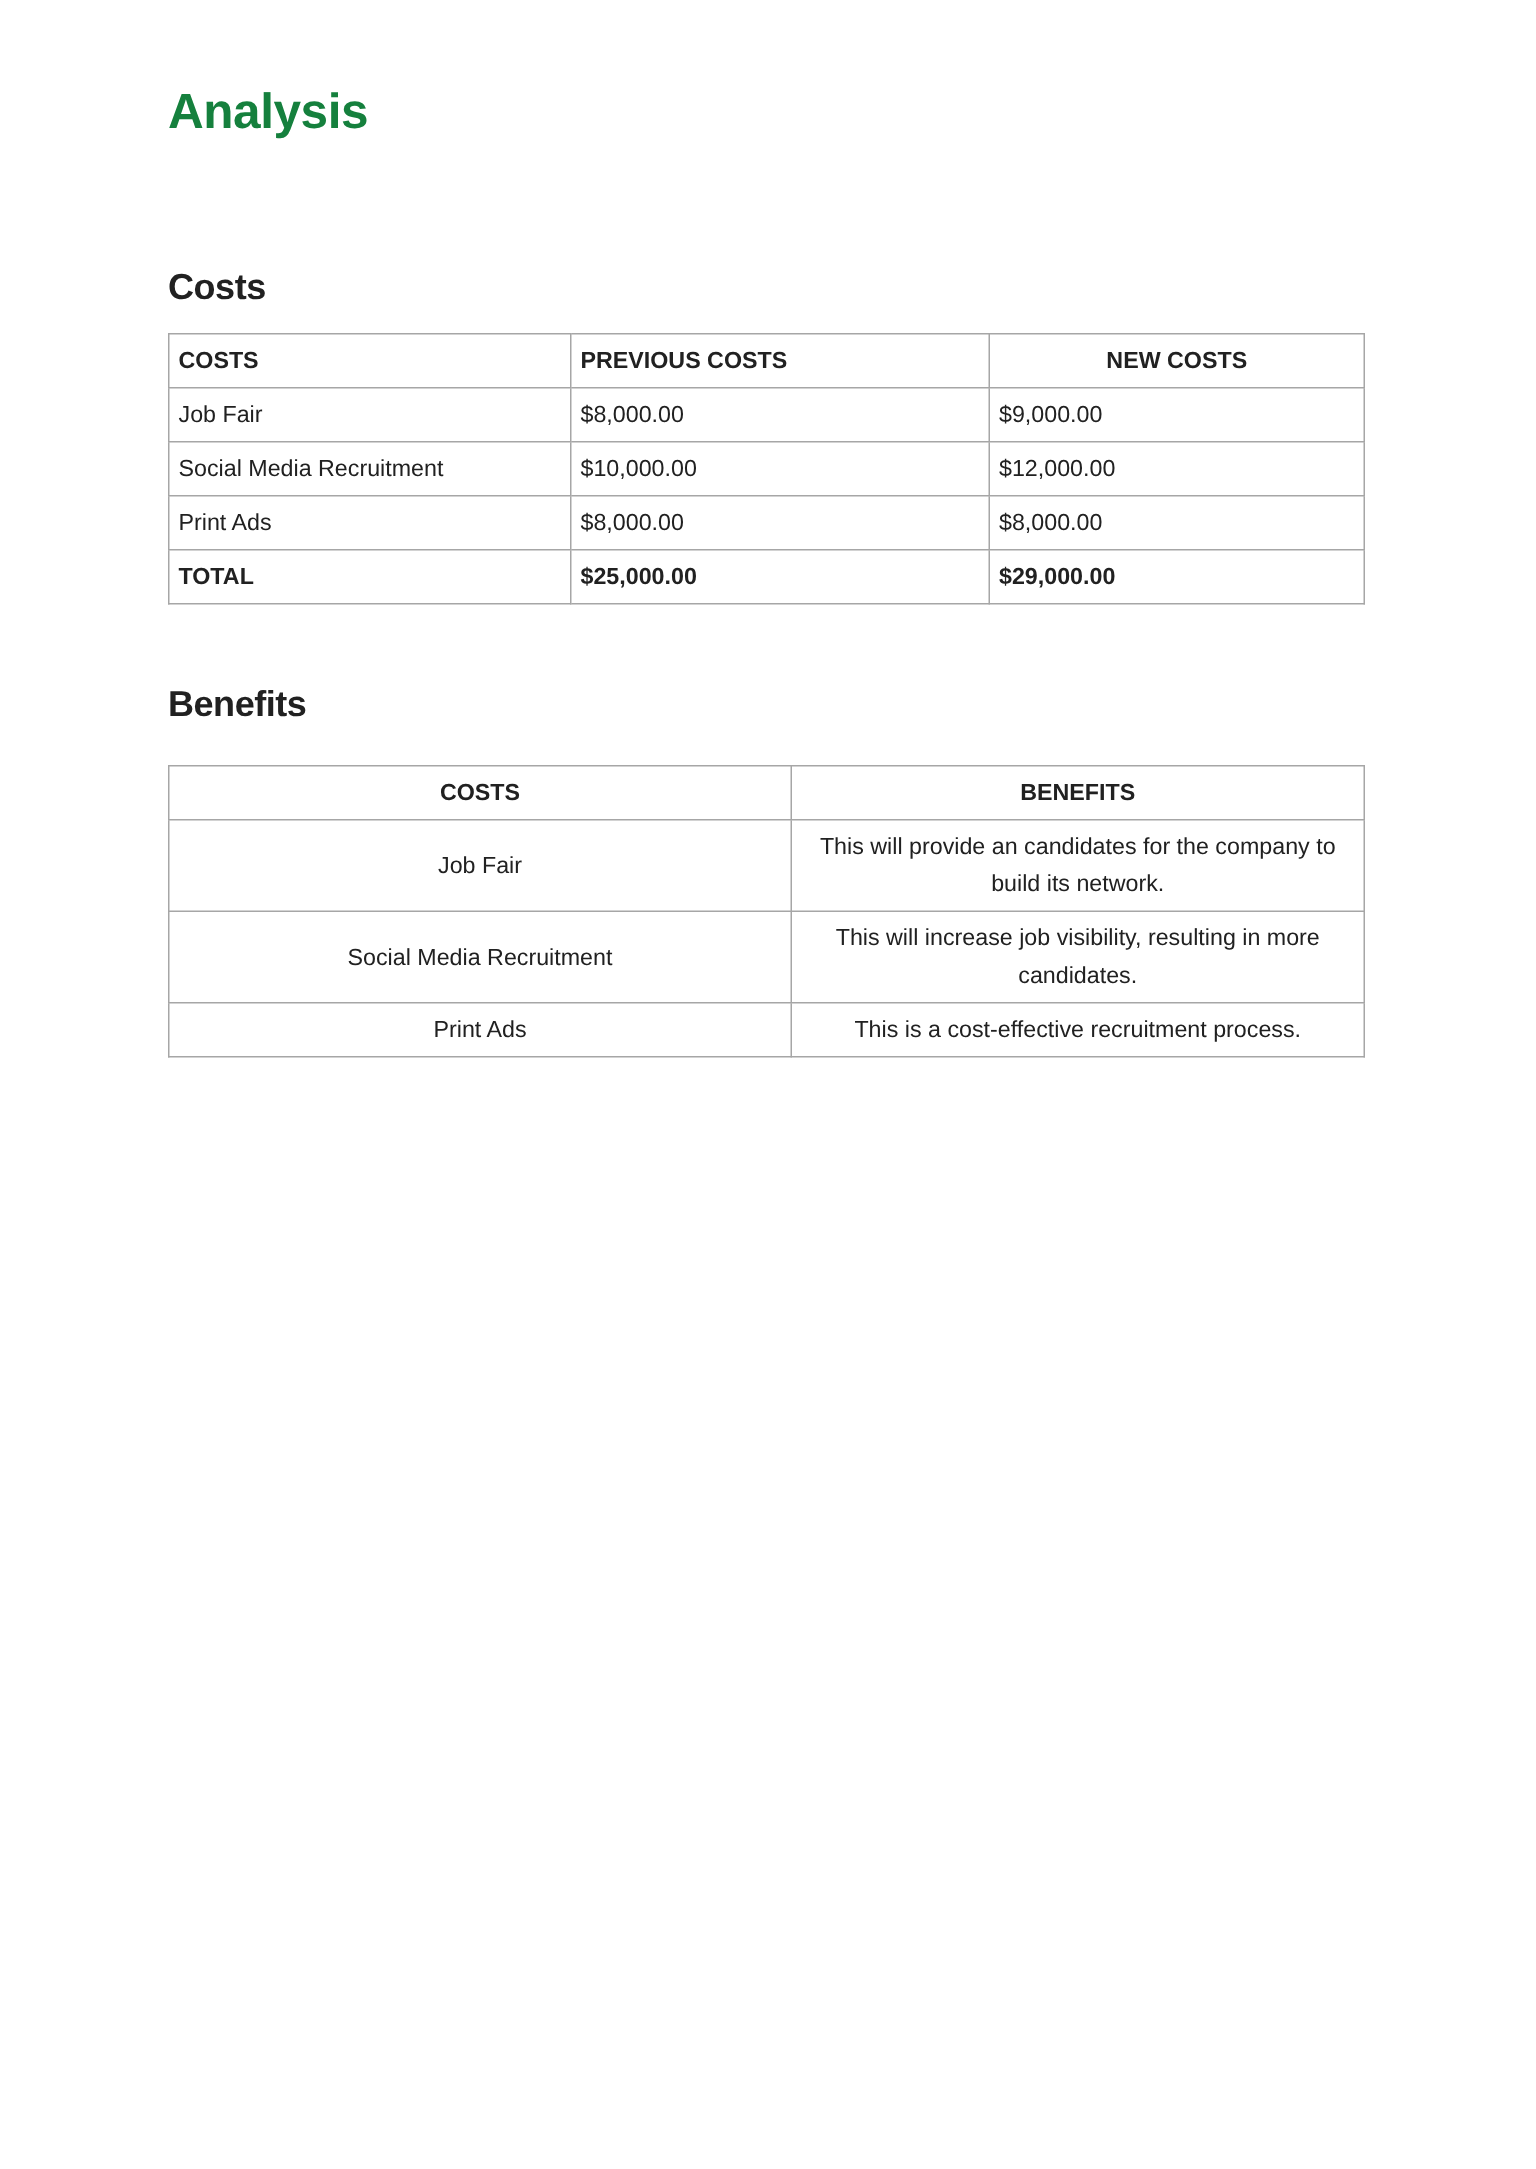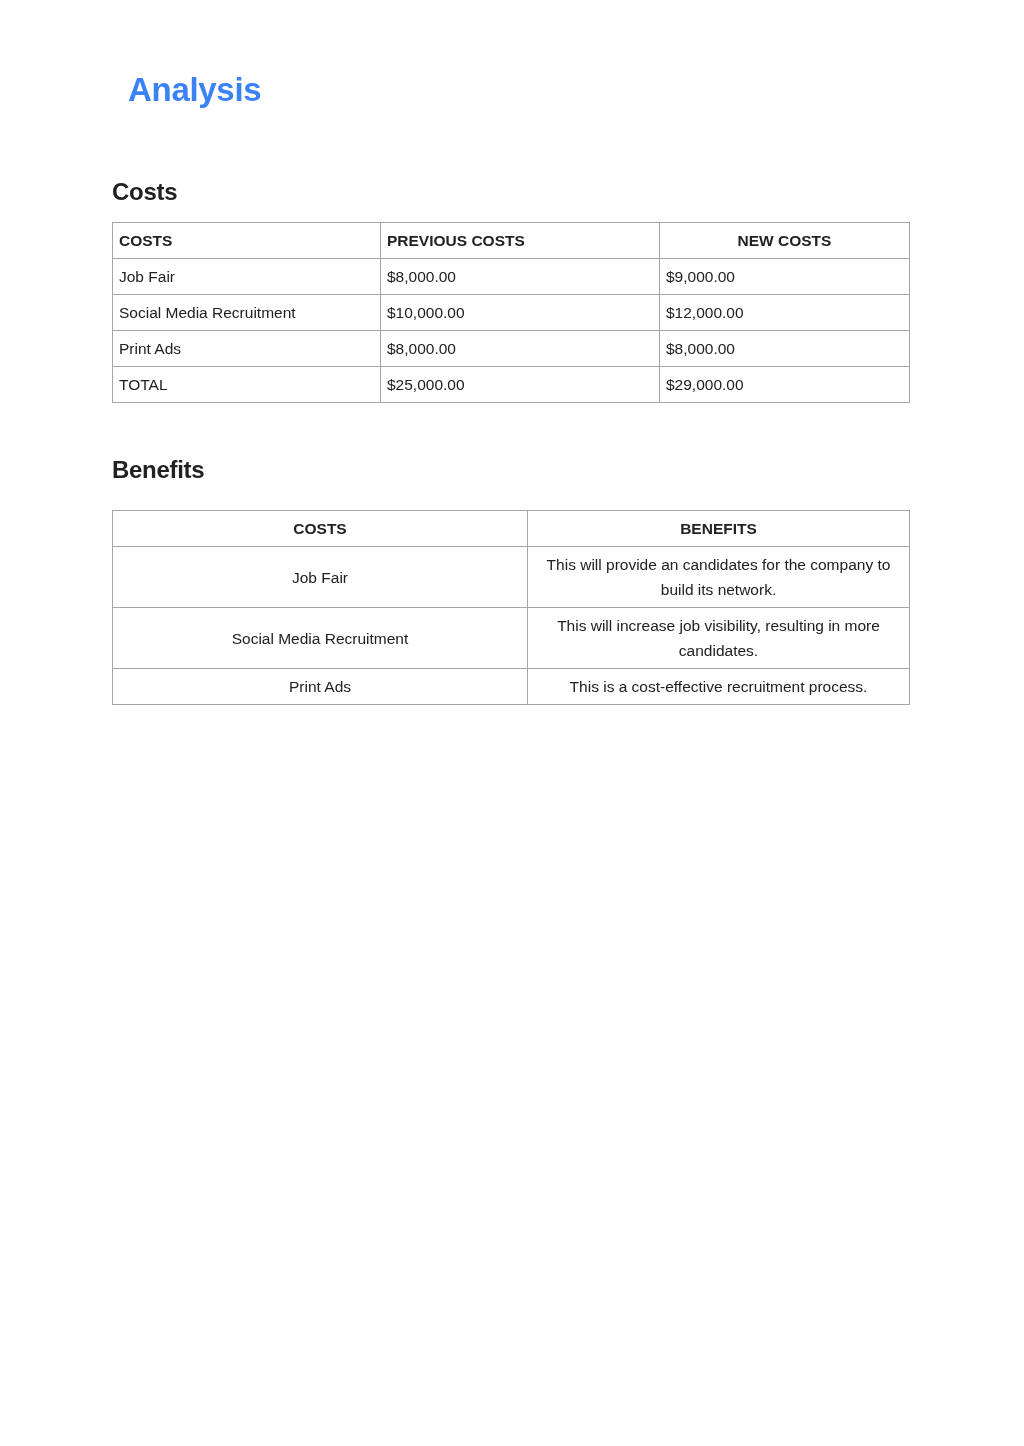--- a/index.html
+++ b/index.html
@@ -17,25 +17,25 @@
     .page {
       position: absolute;
       left: 112px;
       top: 0;
       width: 798px;
     }
     .doc-title {
       position: absolute;
       top: 52px;
       left: 0;
-      margin: 16px;
+      margin: 0;
       font-size: 33px;
       font-weight: bold;
       letter-spacing: -0.3px;
-      color: #3b82f6;
+      color: #15803d;
       line-height: 44px;
     }
     .section-title {
       position: absolute;
       left: 0;
       margin: 0;
       font-size: 24px;
       font-weight: bold;
       letter-spacing: -0.3px;
       color: #212121;
@@ -60,21 +60,21 @@
     table th {
       font-weight: bold;
       text-align: center;
       height: 35px;
     }
     #costs-table { top: 222px; }
     #costs-table td { height: 35px; }
     #costs-table .col-name { text-align: left; width: 255px; }
     #costs-table .col-prev { text-align: left; width: 266px; }
     #costs-table .col-new { }
-    #costs-table tr.total td { font-weight: normal; }
+    #costs-table tr.total td { font-weight: bold; }
 
     #benefits-table { top: 510px; }
     #benefits-table td { text-align: center; vertical-align: middle; }
     #benefits-table .col-name { width: 386px; }
     #benefits-table td.cell { padding: 5px 14px 5px 14px; }
     #benefits-table tr.single td.cell { height: 25px; }
   </style>
 </head>
 <body>
 

